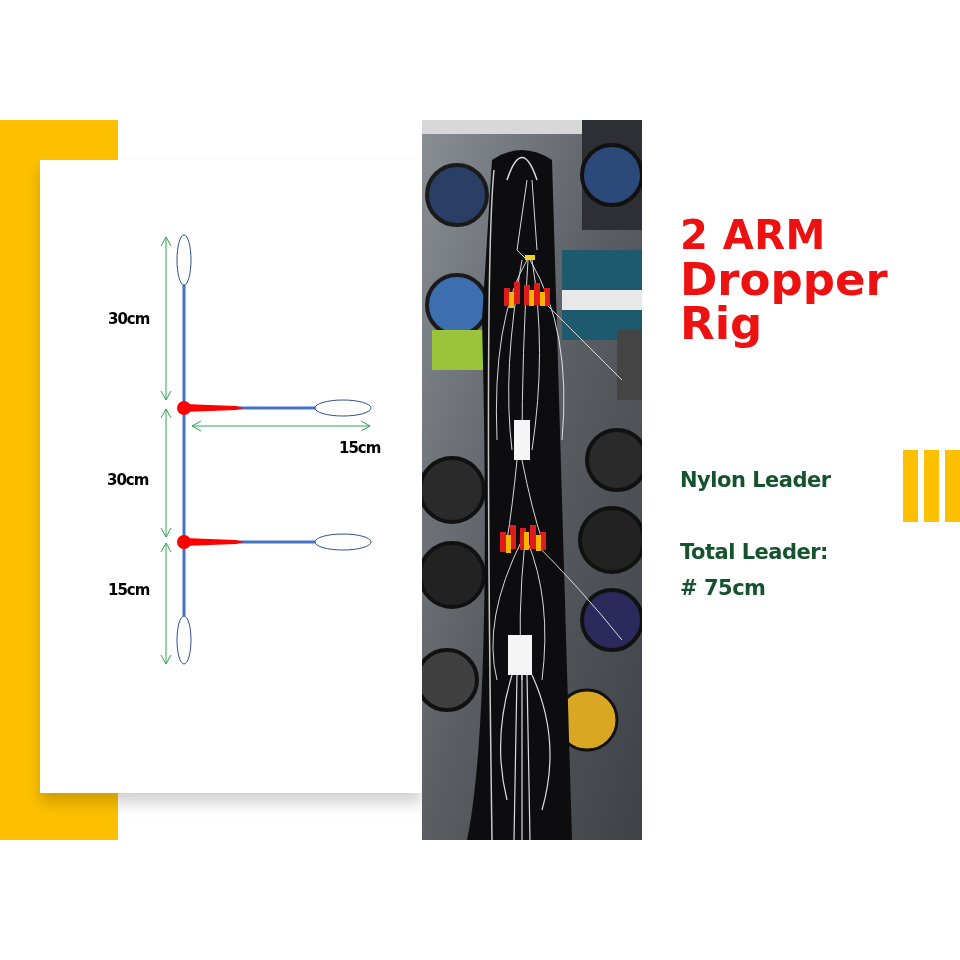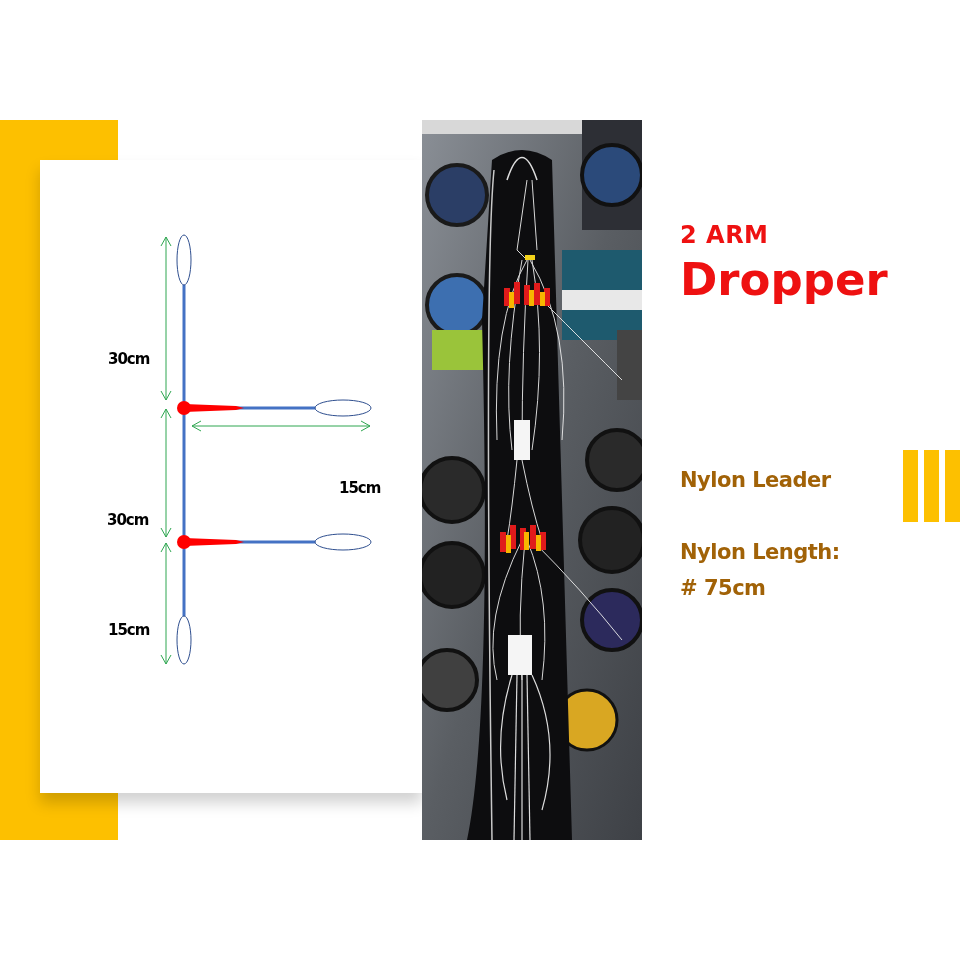--- a/index.html
+++ b/index.html
@@ -2,26 +2,26 @@
 <html><head>
 <meta charset="utf-8">
 <style>
   html, body { margin: 0; padding: 0; }
   body { width: 960px; height: 960px; background: #ffffff; position: relative; overflow: hidden; font-family: "DejaVu Sans", sans-serif; }
   .yellow-frame-top { position: absolute; left: 0; top: 120px; width: 118px; height: 40px; background: #fdc000; }
   .yellow-frame-left { position: absolute; left: 0; top: 120px; width: 40px; height: 720px; background: #fdc000; }
   .yellow-frame-bottom { position: absolute; left: 0; top: 793px; width: 118px; height: 47px; background: #fdc000; }
   .card { position: absolute; left: 40px; top: 160px; width: 382px; height: 633px; background: #ffffff; box-shadow: 0 10px 14px rgba(0,0,0,0.18); }
   .diagram { position: absolute; left: 0; top: 0; width: 430px; height: 800px; }
-  .dim-label { position: absolute; font-family: "DejaVu Sans", sans-serif; font-weight: bold; font-size: 15px; letter-spacing: -1px; color: #000; margin-top: 40px; }
+  .dim-label { position: absolute; font-family: "DejaVu Sans", sans-serif; font-weight: bold; font-size: 15px; letter-spacing: -1px; color: #000; }
   .photo { position: absolute; left: 422px; top: 120px; width: 220px; height: 720px; overflow: hidden; background: #6b6b6b; }
   .title-block { position: absolute; left: 680px; top: 212px; color: #ee1111; font-family: "DejaVu Sans", sans-serif; font-weight: bold; line-height: 46px; }
-  .title-line1 { font-size: 24px; letter-spacing: 0.5px; }
+  .title-line1 { font-size: 40px; letter-spacing: 0.5px; }
   .title-line2, .title-line3 { font-size: 45px; line-height: 44px; }
-  .spec-block { position: absolute; left: 680px; top: 462px; color: #a16207; font-family: "DejaVu Sans", sans-serif; font-weight: bold; font-size: 21px; line-height: 36px; letter-spacing: -0.5px; }
+  .spec-block { position: absolute; left: 680px; top: 462px; color: #14532d; font-family: "DejaVu Sans", sans-serif; font-weight: bold; font-size: 21px; line-height: 36px; letter-spacing: -0.5px; }
   .spec-gap { height: 36px; }
   .yellow-bars { position: absolute; left: 903px; top: 450px; width: 57px; height: 72px; display: flex; gap: 6px; }
   .yellow-bars span { display: block; width: 15px; height: 72px; background: #fdc000; }
   .yellow-bars span:last-child { width: 15px; }
 </style>
 </head>
 <body>
 
 <div class="yellow-frame-top"></div>
 <div class="yellow-frame-left"></div>
@@ -161,26 +161,27 @@
       <path d="M105 555 L108 720"></path>
         <path d="M90 555 Q70 620 85 680"></path>
       <path d="M110 555 Q140 620 120 690"></path>
     </g>
   </svg>
 </div>
 
 <div class="title-block">
   <div class="title-line1">2 ARM</div>
   <div class="title-line2">Dropper</div>
+  <div class="title-line3">Rig</div>
 </div>
 
 <div class="spec-block">
   <div>Nylon Leader</div>
   <div class="spec-gap"></div>
-  <div>Nylon Length:</div>
+  <div>Total Leader:</div>
   <div># 75cm</div>
 </div>
 
 <div class="yellow-bars">
   <span></span>
   <span></span>
   <span></span>
 </div>
 
 </body></html>

